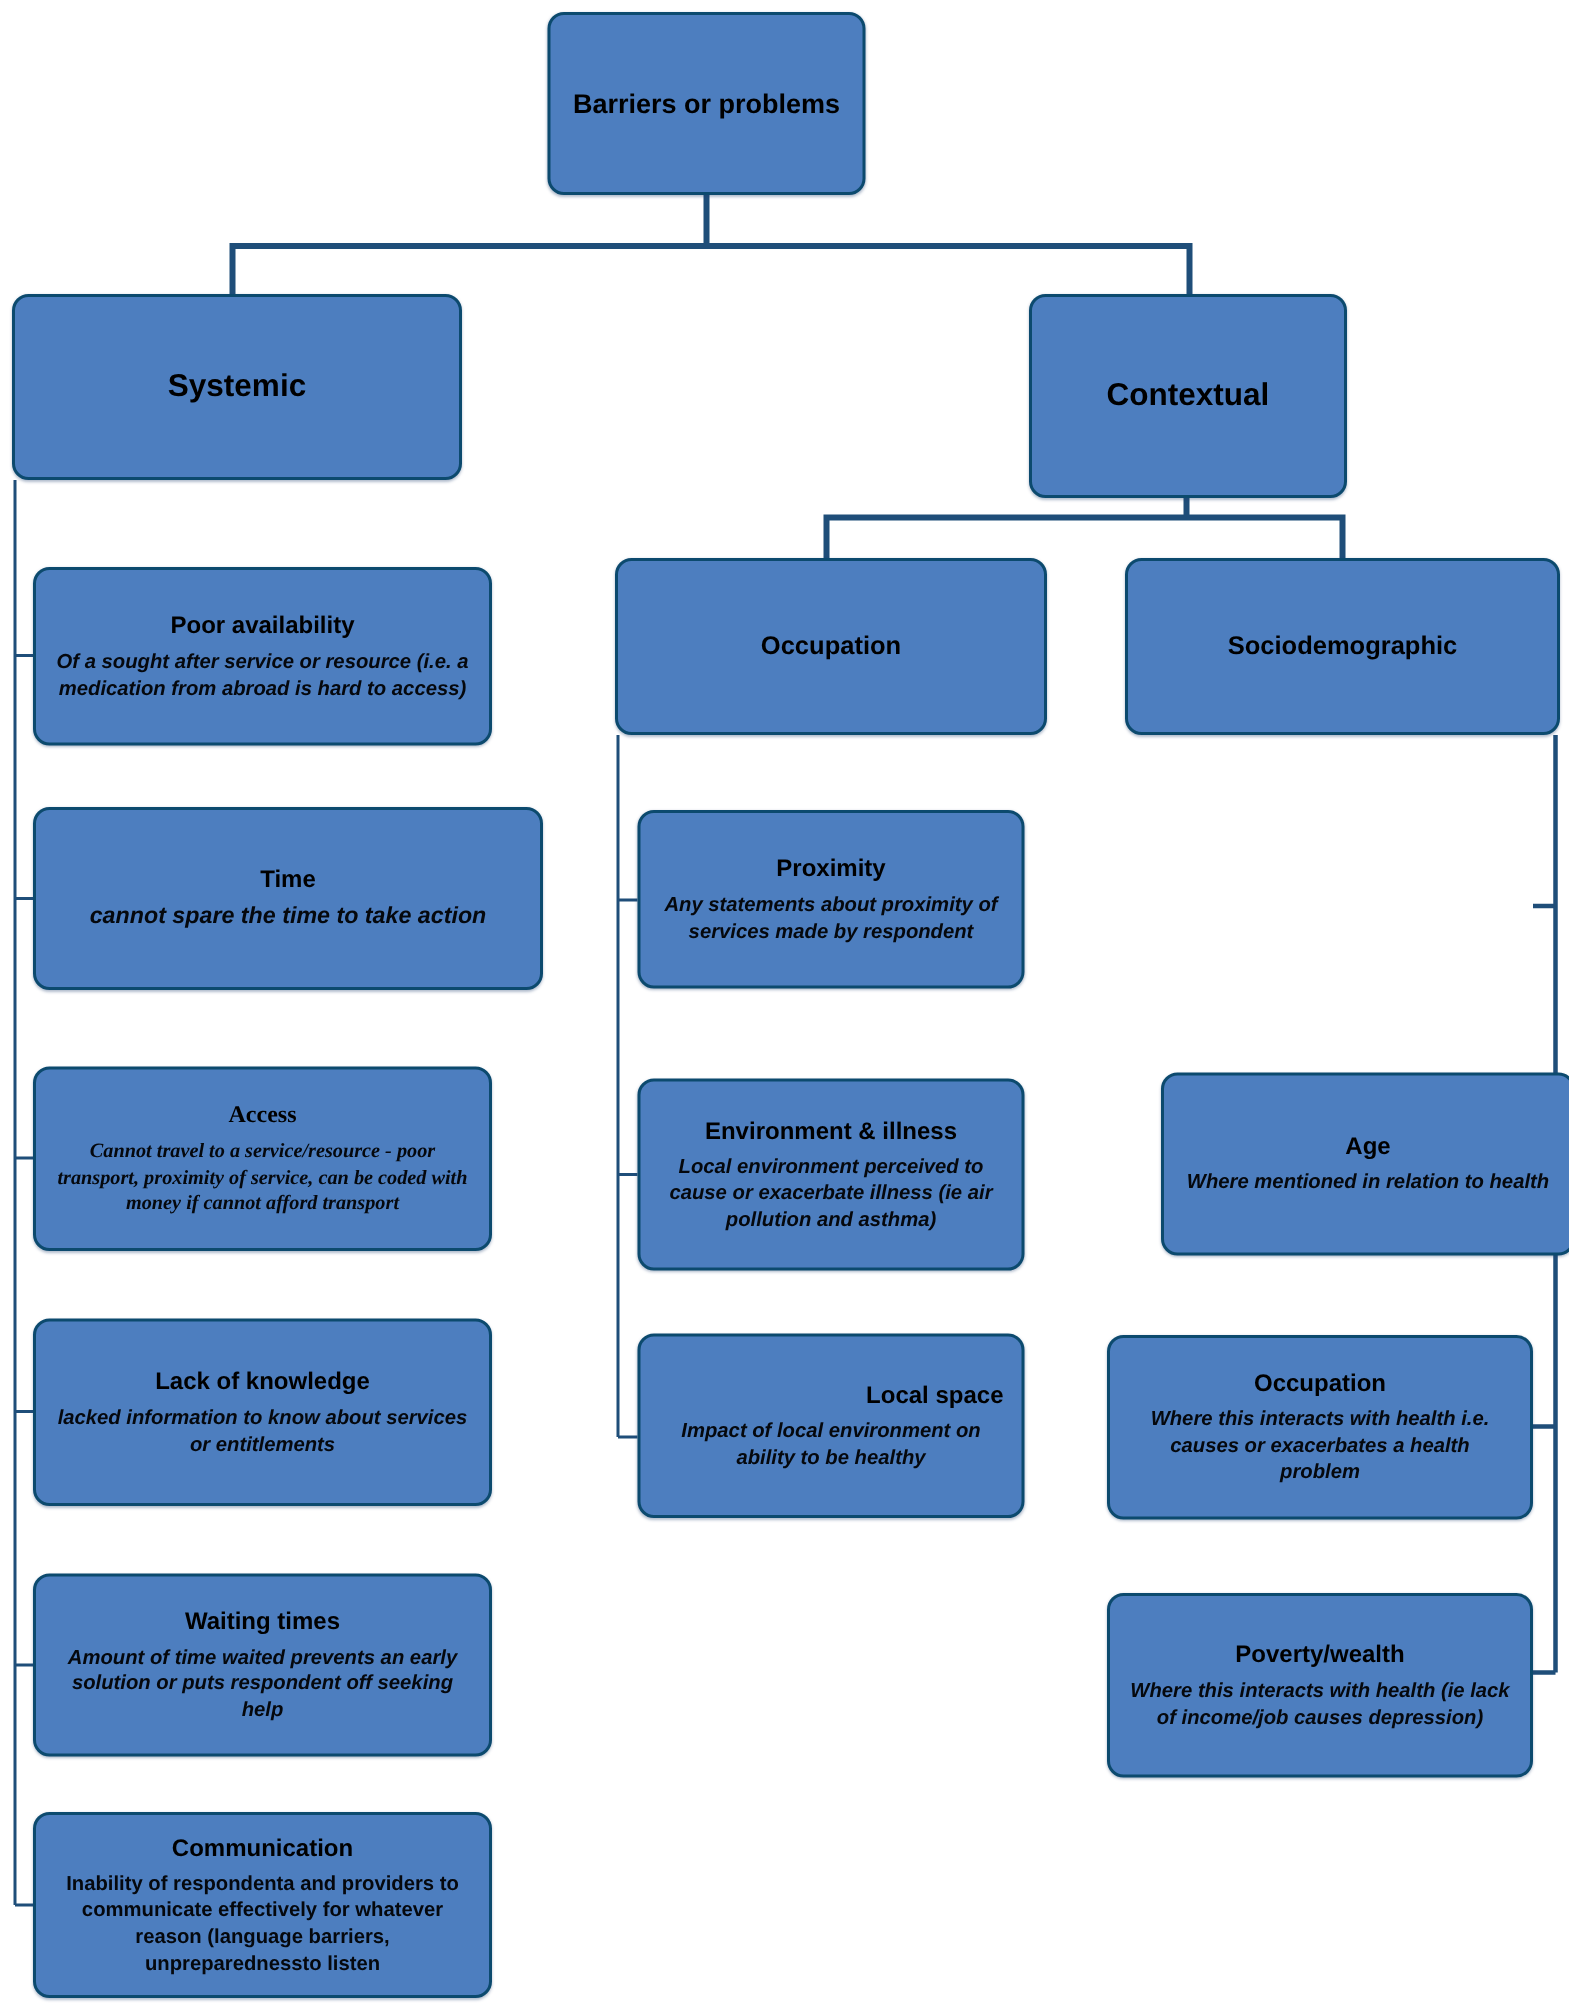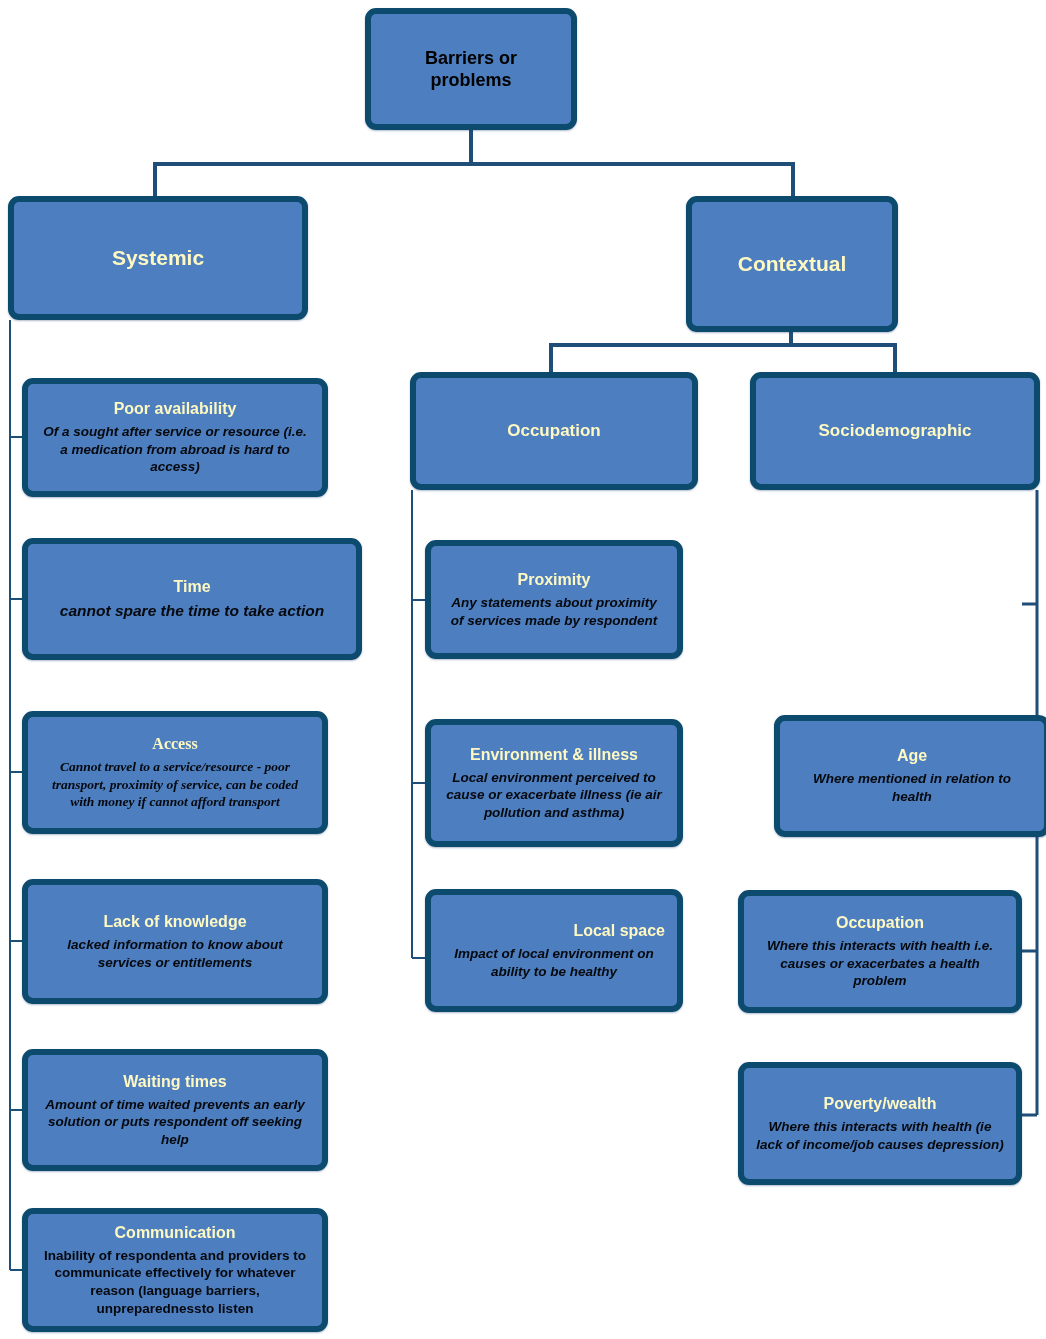--- a/index.html
+++ b/index.html
@@ -7,34 +7,34 @@
     position:relative;
     width:1046px;height:1339px;
     background:#ffffff;
     font-family:"Liberation Sans", sans-serif;
     overflow:hidden;
   }
   #connectors{position:absolute;left:0;top:0;width:1046px;height:1339px;}
   .node{
     position:absolute;
     background:#4d7ebf;
-    border:6px solid #0c4a6e;
+    border:2px solid #0c4a6e;
     border-radius:11px;
     box-sizing:border-box;
     display:flex;
     flex-direction:column;
     justify-content:center;
     align-items:center;
     text-align:center;
     padding:6px 12px;
     box-shadow:0 1px 2px rgba(30,60,110,0.35);
   }
   .node .title{
     font-weight:bold;
-    color:#fef9c3;
+    color:#000000;
     font-size:16px;
     line-height:1.25;
   }
   .node .desc{
     font-weight:bold;
     font-style:italic;
     color:#05080d;
     font-size:13.5px;
     line-height:1.3;
     margin-top:4px;

